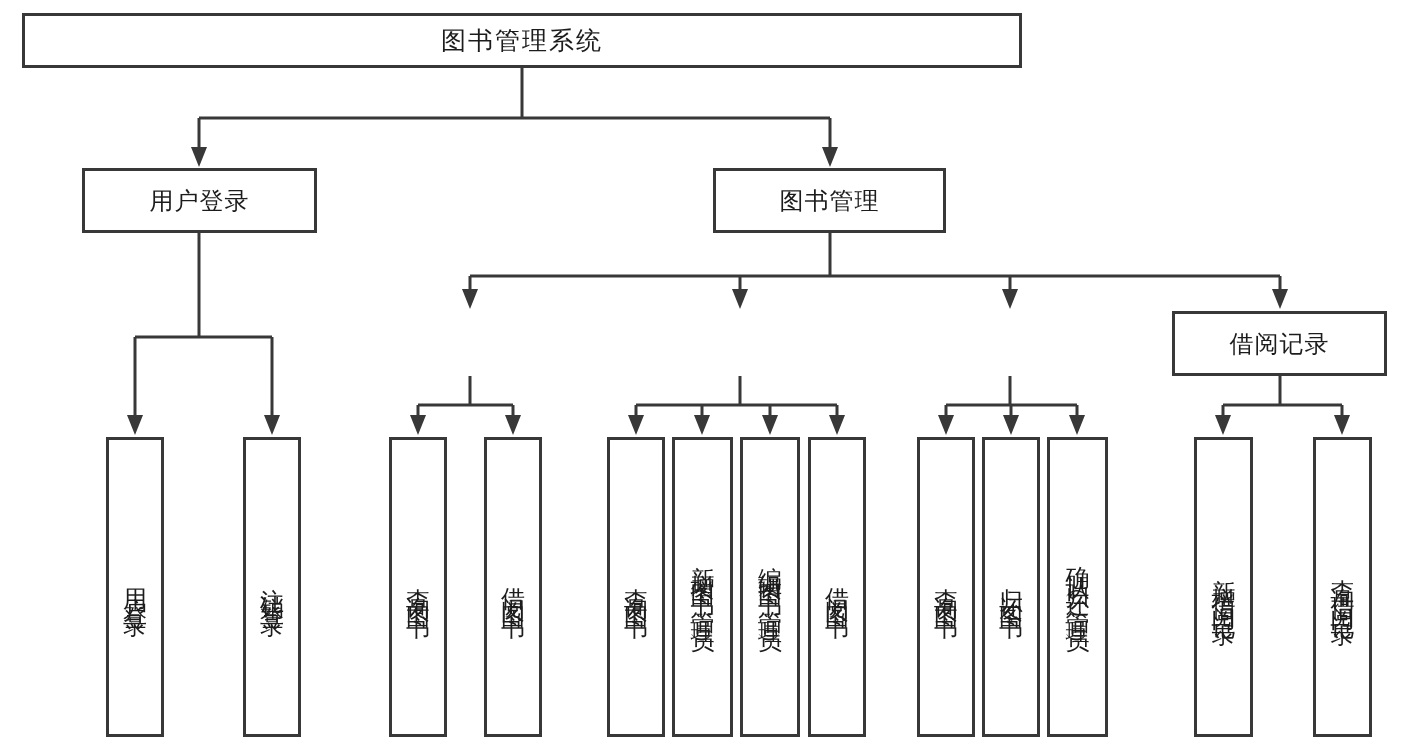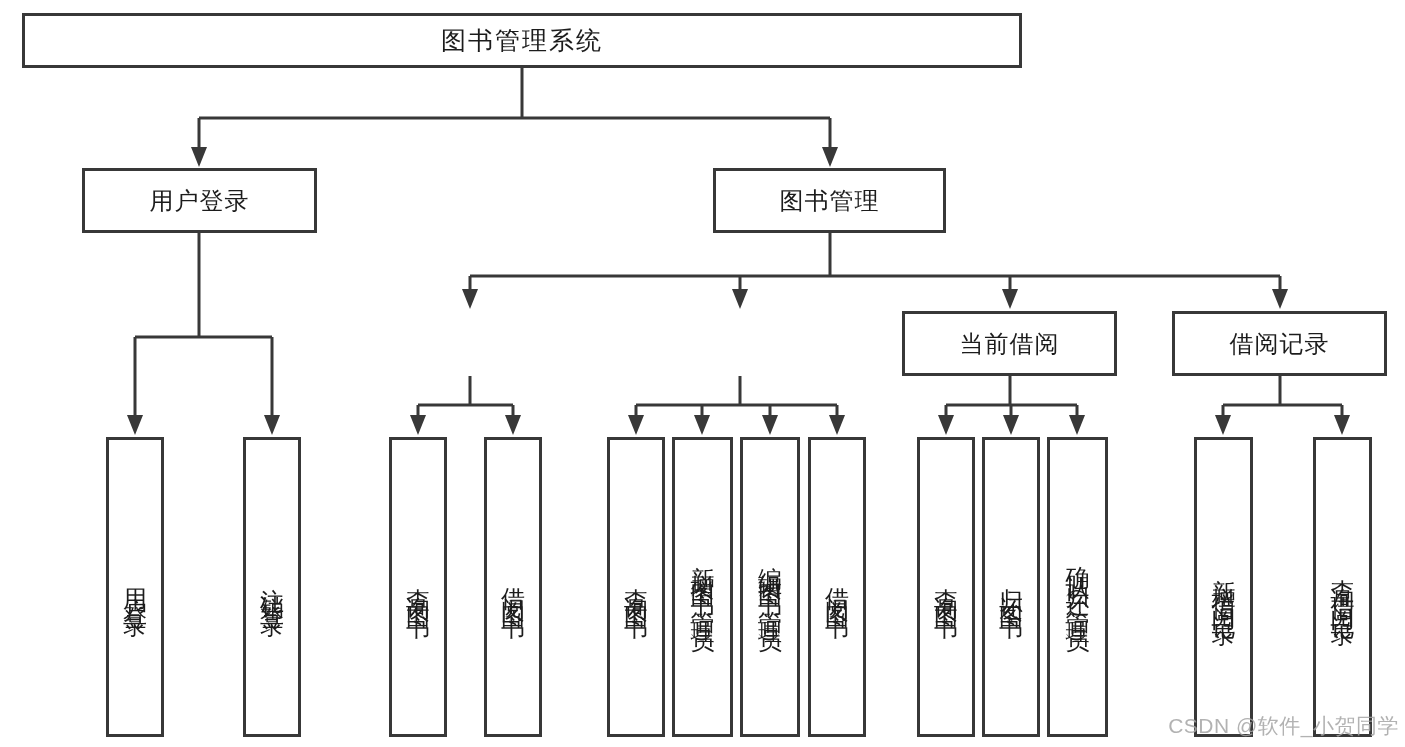--- a/index.html
+++ b/index.html
@@ -107,23 +107,20 @@
     <span class="label">图书管理系统</span>
   </div>
 
   <div class="node h" style="left:82px; top:168px; width:235px; height:65px;">
     <span class="label">用户登录</span>
   </div>
   <div class="node h" style="left:713px; top:168px; width:233px; height:65px;align-items:center;">
     <span class="label">图书管理</span>
   </div>
 
-  <div class="node h" style="left:902px; top:311px; width:215px; height:65px;">
-    <span class="label">当前借阅</span>
-  </div>
   <div class="node h" style="left:1172px; top:311px; width:215px; height:65px;">
     <span class="label">借阅记录</span>
   </div>
 
   <div class="node v" style="left:106px; top:437px; width:58px; height:300px;">
     <span class="label">用户登录</span>
   </div>
   <div class="node v" style="left:243px; top:437px; width:58px; height:300px;">
     <span class="label">注销登录</span>
   </div>
@@ -158,15 +155,14 @@
     <span class="label">确认归还（管理员）</span>
   </div>
 
   <div class="node v" style="left:1194px; top:437px; width:59px; height:300px;">
     <span class="label">新增借阅记录</span>
   </div>
   <div class="node v" style="left:1313px; top:437px; width:59px; height:300px;">
     <span class="label">查询借阅记录</span>
   </div>
 
-  <div class="watermark">CSDN @软件_小贺同学</div>
 
 </div>
 
 </body></html>

